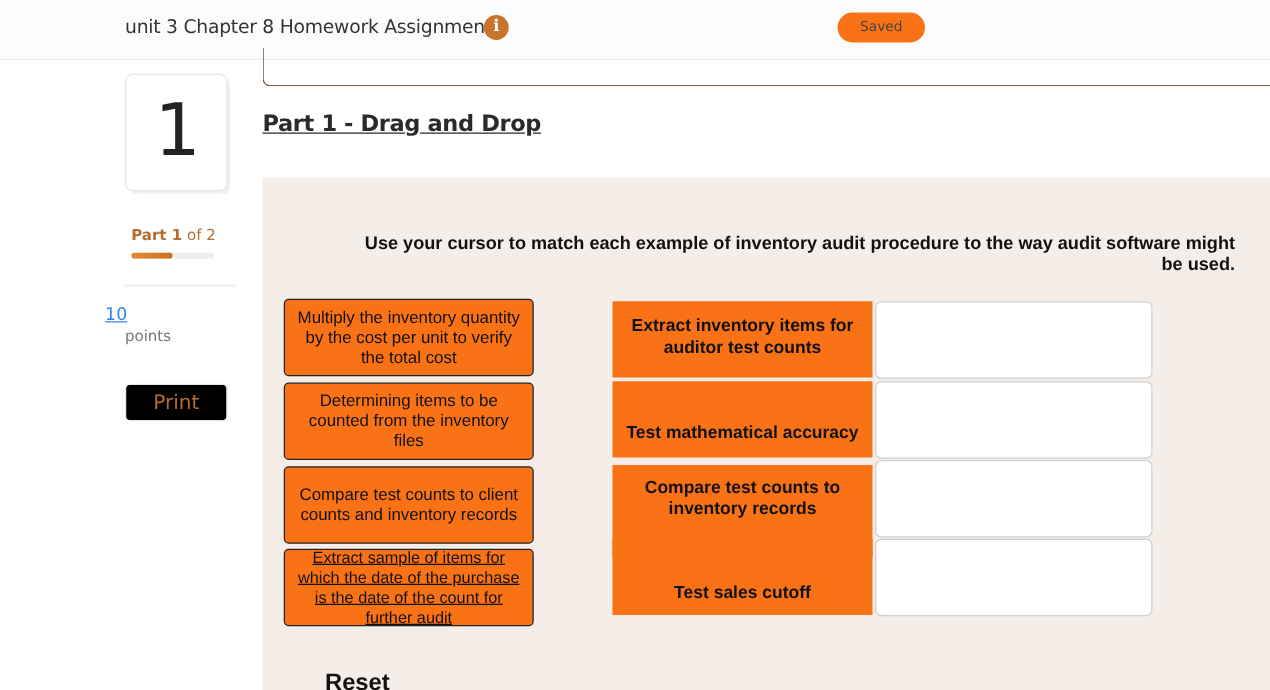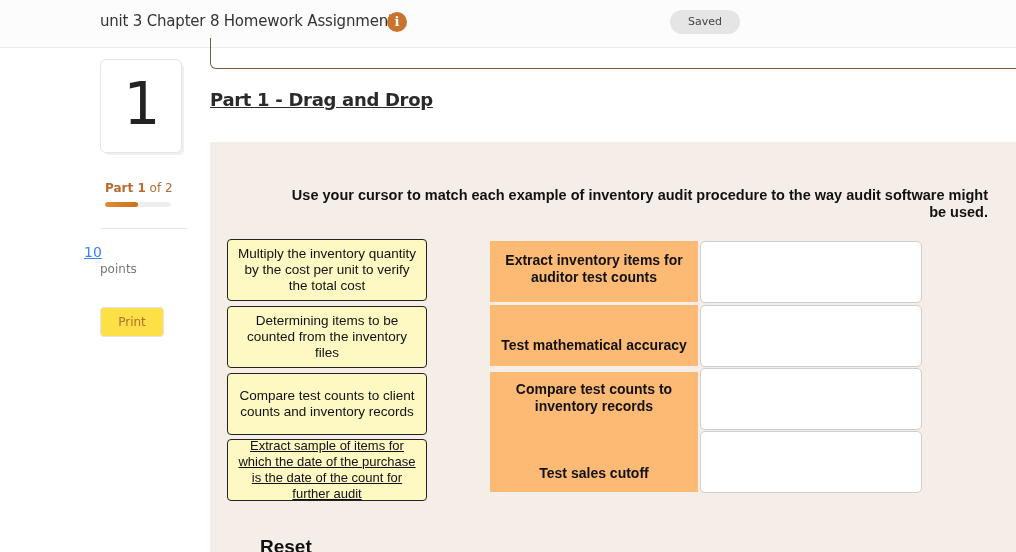--- a/index.html
+++ b/index.html
@@ -1,41 +1,41 @@
 <!DOCTYPE html>
 <html><head>
 <meta charset="utf-8">
 <style>
   * { box-sizing: border-box; margin: 0; padding: 0; }
   html, body { width: 1016px; height: 552px; overflow: hidden; background: #ffffff; font-family: "Liberation Sans", sans-serif; color: #222; }
   .topbar { position: absolute; left: 0; top: 0; width: 1016px; height: 48px; background: #fcfcfc; border-bottom: 1px solid #ececec; }
   .title { position: absolute; left: 100px; top: 12px; font-size: 15px; color: #333; font-family: "DejaVu Sans", sans-serif; letter-spacing: -0.2px; }
   .info-icon { position: absolute; left: 387px; top: 12px; width: 20px; height: 20px; border-radius: 50%; background: #c8742e; color: #fff; font-weight: bold; font-size: 13px; text-align: center; line-height: 20px; font-family: "DejaVu Serif", serif; }
-  .saved { position: absolute; left: 670px; top: 10px; width: 70px; height: 24px; border-radius: 12px; background: #e5e5e5; font-size: 11px; color: #444; text-align: center; line-height: 24px; font-family: "DejaVu Sans", sans-serif; }
+  .saved { position: absolute; left: 670px; top: 10px; width: 70px; height: 24px; border-radius: 12px; background: #f97316; font-size: 11px; color: #444; text-align: center; line-height: 24px; font-family: "DejaVu Sans", sans-serif; }
 
   .qnum-card { position: absolute; left: 100px; top: 59px; width: 82px; height: 94px; border: 1px solid #e6e6e6; border-radius: 6px; background: #fff; box-shadow: 3px 3px 0 -1px #f0f0f0; }
   .qnum { position: absolute; left: 0; top: 10px; width: 82px; text-align: center; font-size: 58px; color: #222; font-family: "DejaVu Sans", sans-serif; font-weight: normal; }
   .part-label { position: absolute; left: 105px; top: 181px; font-size: 12px; color: #b66c2f; font-family: "DejaVu Sans", sans-serif; }
   .part-label b { font-weight: bold; }
   .progress { position: absolute; left: 105px; top: 202px; width: 66px; height: 5px; border-radius: 3px; background: #eeeeee; overflow: hidden; }
   .progress-fill { height: 100%; width: 50%; background: linear-gradient(90deg, #e38a35, #c8701e); border-radius: 3px; }
   .divider { position: absolute; left: 100px; top: 228px; width: 88px; height: 1px; background: #e8e8e8; }
   .points-val { position: absolute; left: 84px; top: 244px; font-size: 14px; color: #3b82f6; font-family: "DejaVu Sans", sans-serif; text-decoration: underline; }
   .points-lbl { position: absolute; left: 100px; top: 262px; font-size: 12px; color: #777; font-family: "DejaVu Sans", sans-serif; }
-  .print-btn { position: absolute; left: 100px; top: 307px; width: 64px; height: 30px; border: 1px solid #e6e6e6; border-radius: 4px; background: #fde047; font-size: 12px; color: #b66c2f; text-align: center; line-height: 28px; font-family: "DejaVu Sans", sans-serif; }
+  .print-btn { position: absolute; left: 100px; top: 307px; width: 82px; height: 30px; border: 1px solid #e6e6e6; border-radius: 4px; background: #000000; font-size: 16px; color: #b66c2f; text-align: center; line-height: 28px; font-family: "DejaVu Sans", sans-serif; }
 
   .prev-box { position: absolute; left: 210px; top: 38px; width: 820px; height: 31px; border: 1px solid #7a5a3a; border-top: none; border-radius: 0 0 0 6px; }
   .part-heading { position: absolute; left: 210px; top: 89px; font-size: 18px; font-weight: bold; color: #2a2a2a; font-family: "DejaVu Sans", sans-serif; letter-spacing: -0.3px; text-decoration: underline; }
 
   .panel { position: absolute; left: 210px; top: 142px; width: 806px; height: 410px; background: #f4ede8; }
   .instructions { position: absolute; left: 280px; top: 187px; width: 708px; text-align: right; font-size: 14.5px; font-weight: bold; color: #111; line-height: 17px; }
 
-  .drag-item { position: absolute; left: 227px; width: 200px; border: 1px solid #222; border-radius: 4px; background: #fef9c3; display: flex; align-items: center; justify-content: center; text-align: center; font-size: 13.5px; line-height: 16px; color: #111; padding: 0 8px; cursor: grab; }
+  .drag-item { position: absolute; left: 227px; width: 200px; border: 1px solid #222; border-radius: 4px; background: #f97316; display: flex; align-items: center; justify-content: center; text-align: center; font-size: 13.5px; line-height: 16px; color: #111; padding: 0 8px; cursor: grab; }
 
-  .target-label { position: absolute; left: 490px; width: 208px; background: #fdba74; display: flex; justify-content: center; text-align: center; font-size: 14px; font-weight: bold; color: #111; line-height: 17px; padding: 0 4px; }
+  .target-label { position: absolute; left: 490px; width: 208px; background: #f97316; display: flex; justify-content: center; text-align: center; font-size: 14px; font-weight: bold; color: #111; line-height: 17px; padding: 0 4px; }
   .drop-zone { position: absolute; left: 700px; width: 222px; background: #fff; border: 1px solid #cfcfcf; border-radius: 5px; }
 
   .reset { position: absolute; left: 260px; top: 536px; font-size: 19px; font-weight: bold; color: #111; }
 </style>
 </head>
 <body>
 
 <div class="topbar">
   <span class="title">unit 3 Chapter 8 Homework Assignment</span>
   <span class="info-icon">i</span>

